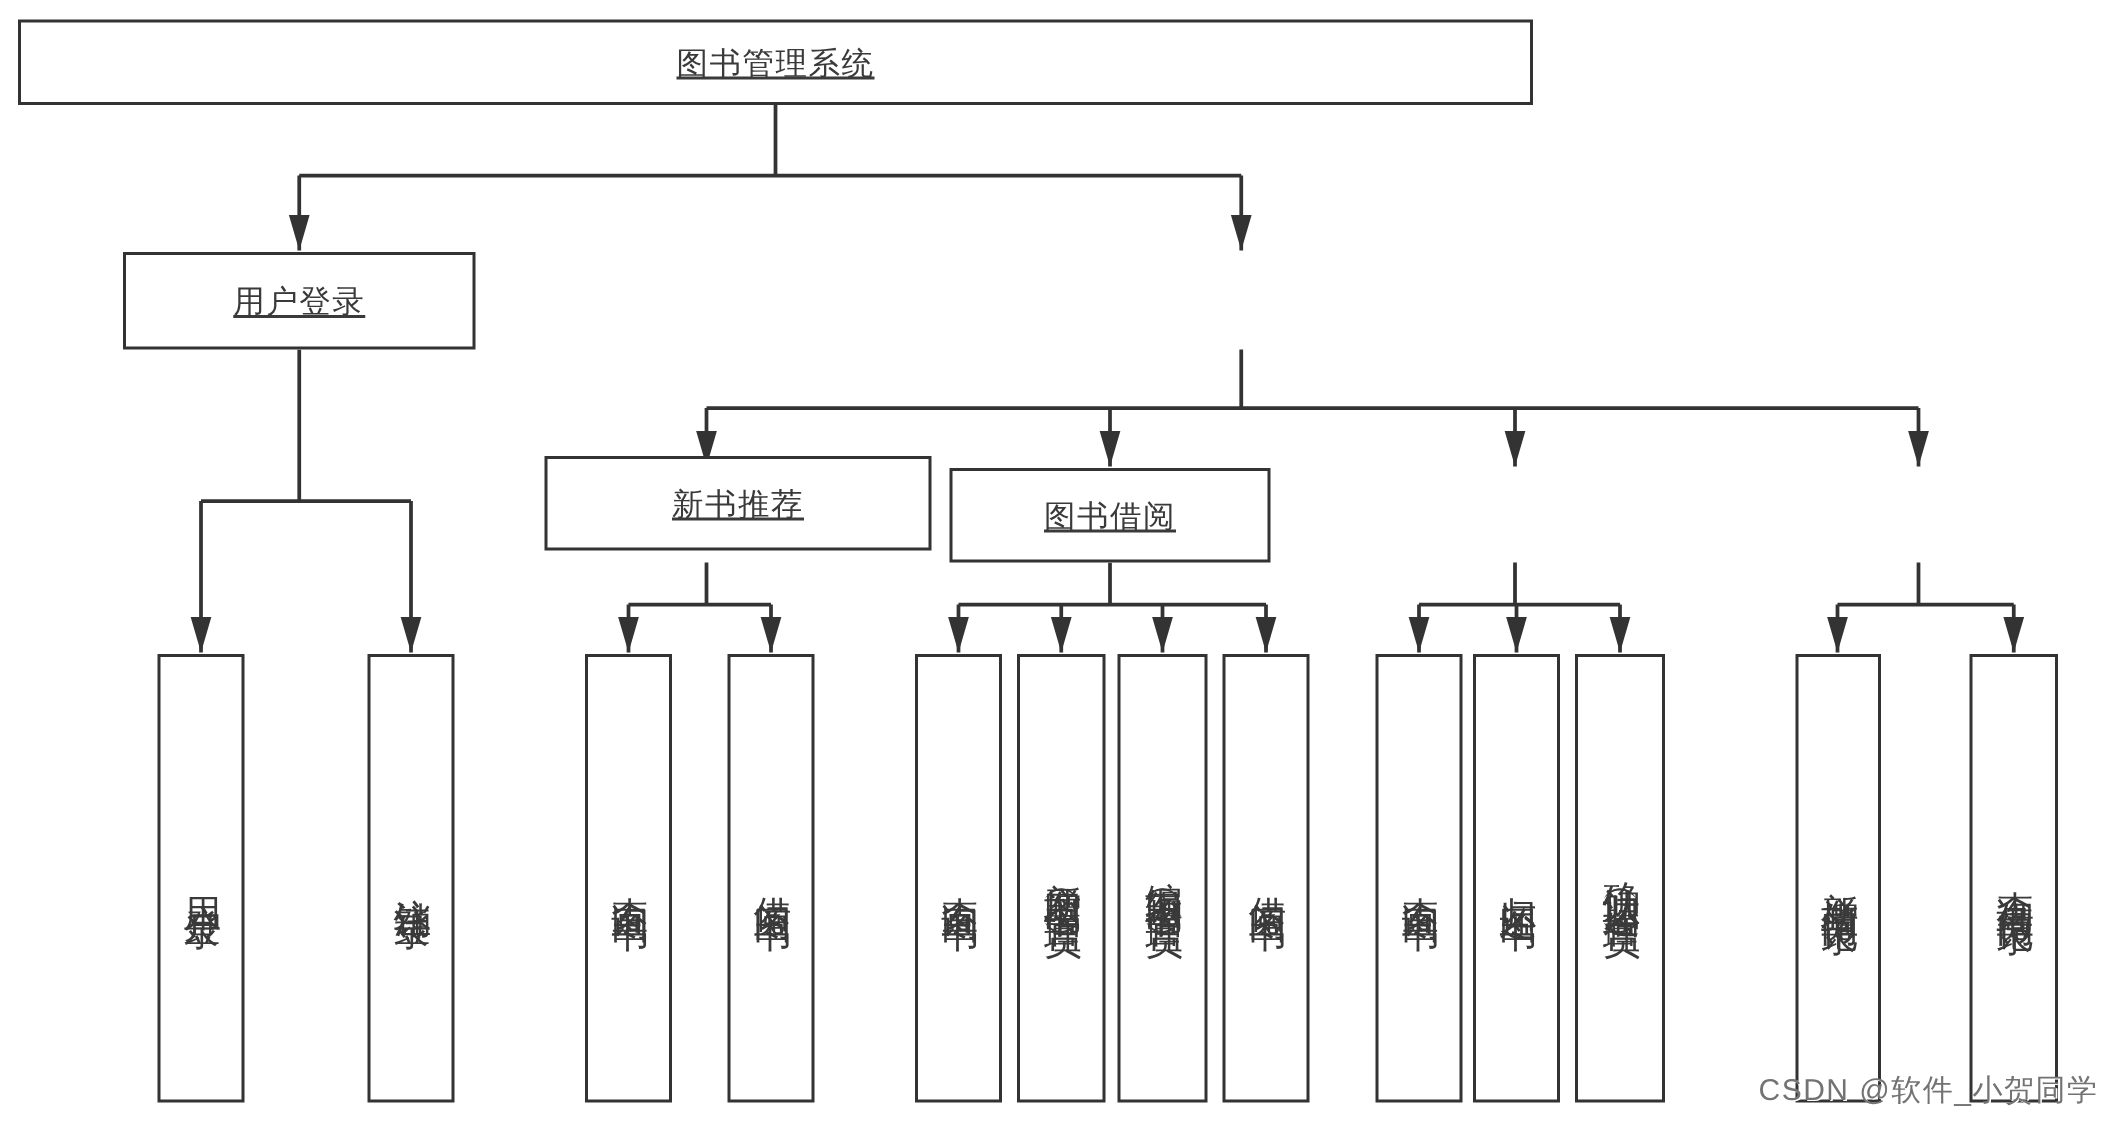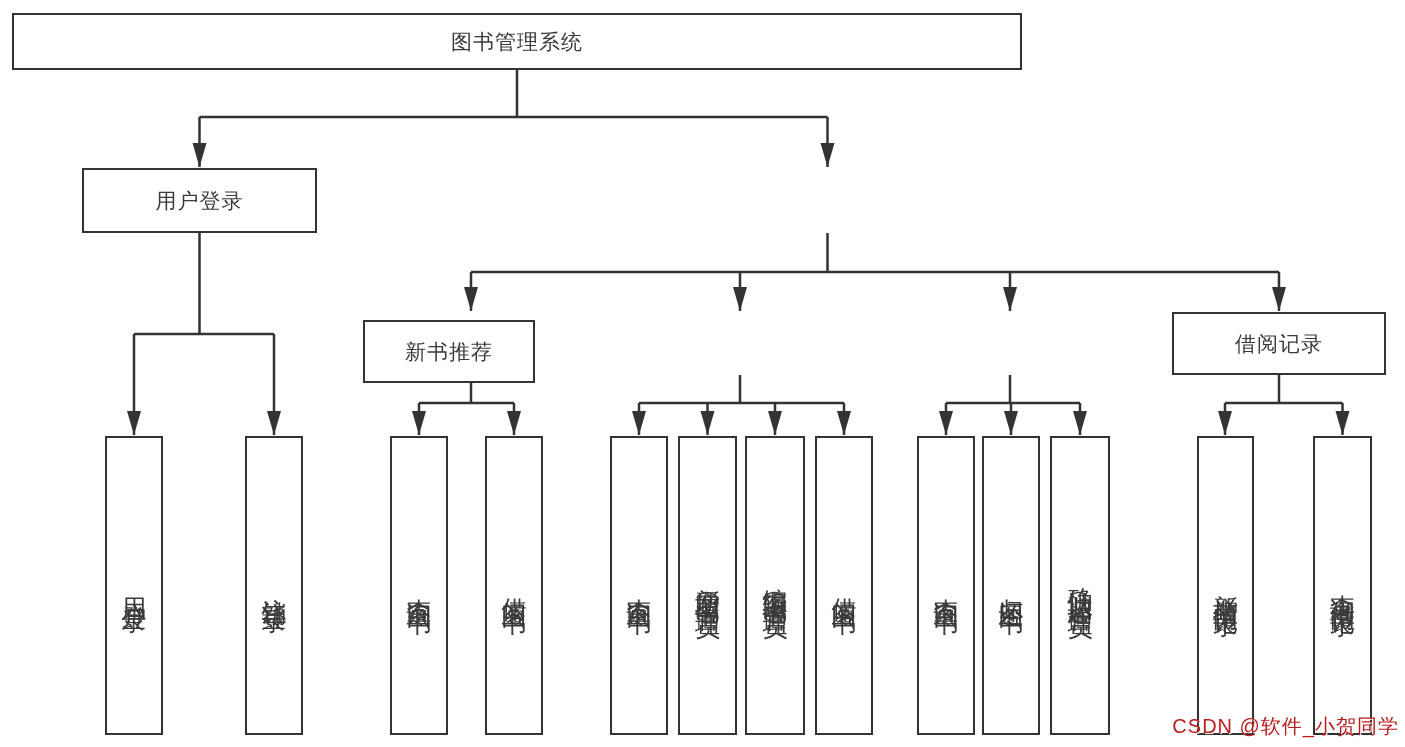--- a/index.html
+++ b/index.html
@@ -16,33 +16,33 @@
     position:absolute;
     box-sizing:border-box;
     border:2.5px solid #333333;
     background:#ffffff;
     color:#3a3a3a;
     display:flex;
     align-items:center;
     justify-content:center;
     text-align:center;
   }
-  .h-node { font-size:21px; letter-spacing:1px; }
+  .h-node { font-size:21px; letter-spacing:1px;text-decoration:underline; }
   .v-node {
     writing-mode:vertical-rl;
     font-size:25px;
     letter-spacing:4px;
     line-height:1;
   }
   .watermark {
     position:absolute;
     right:6px;
     top:713px;
     font-size:20px;
-    color:#b91c1c;
+    color:#737373;
     letter-spacing:1px;
     text-shadow:1px 1px 0 #ffffff;
     white-space:nowrap;
   }
 </style>
 </head>
 <body>
 
 <div class="canvas">
 
@@ -81,22 +81,22 @@
       <path class="w" marker-end="url(#ah)" d="M1080,403 V435"></path>
       <path class="w" marker-end="url(#ah)" d="M1225,403 V435"></path>
       <path class="w" marker-end="url(#ah)" d="M1342.5,403 V435"></path>
     </g>
   </svg>
 
   <div class="node h-node" style="left:12px;top:13px;width:1010px;height:57px">图书管理系统</div>
 
   <div class="node h-node" style="left:82px;top:168px;width:235px;height:65px">用户登录</div>
 
-  <div class="node h-node" style="left:363px;top:320px;width:172px;height:63px">新书推荐</div>
-  <div class="node h-node" style="left:1172px;top:312px;width:214px;height:63px">借阅记录</div>
+  <div class="node h-node" style="left:363px;top:304px;width:258px;height:63px">新书推荐</div>
+  <div class="node h-node" style="left:633px;top:312px;width:214px;height:63px">图书借阅</div>
 
   <div class="node v-node" style="left:105px;top:436px;width:58px;height:299px">用户登录</div>
   <div class="node v-node" style="left:245px;top:436px;width:58px;height:299px">注销登录</div>
 
   <div class="node v-node" style="left:390px;top:436px;width:58px;height:299px">查询图书</div>
   <div class="node v-node" style="left:485px;top:436px;width:58px;height:299px">借阅图书</div>
 
   <div class="node v-node" style="left:610px;top:436px;width:58px;height:299px">查询图书</div>
   <div class="node v-node" style="left:678px;top:436px;width:59px;height:299px">新增图书（管理员）</div>
   <div class="node v-node" style="left:745px;top:436px;width:60px;height:299px">编辑图书（管理员）</div>

